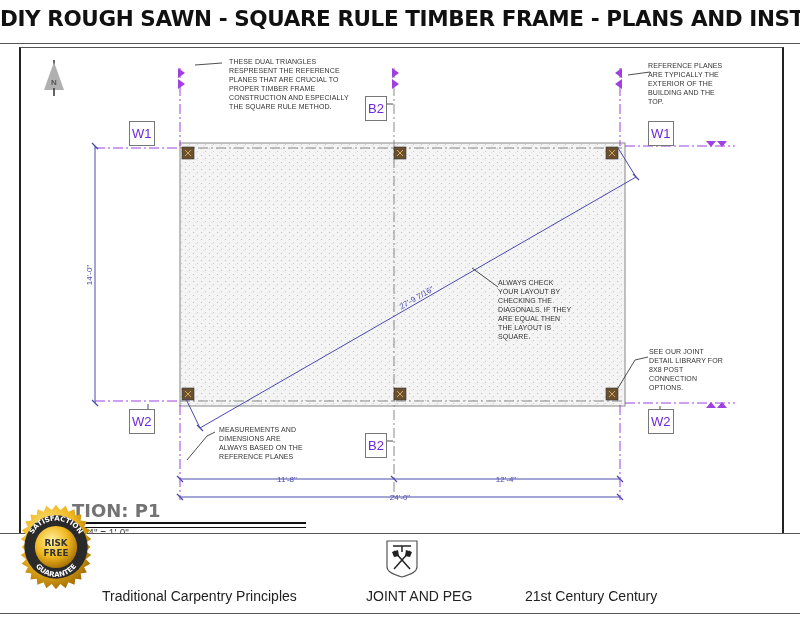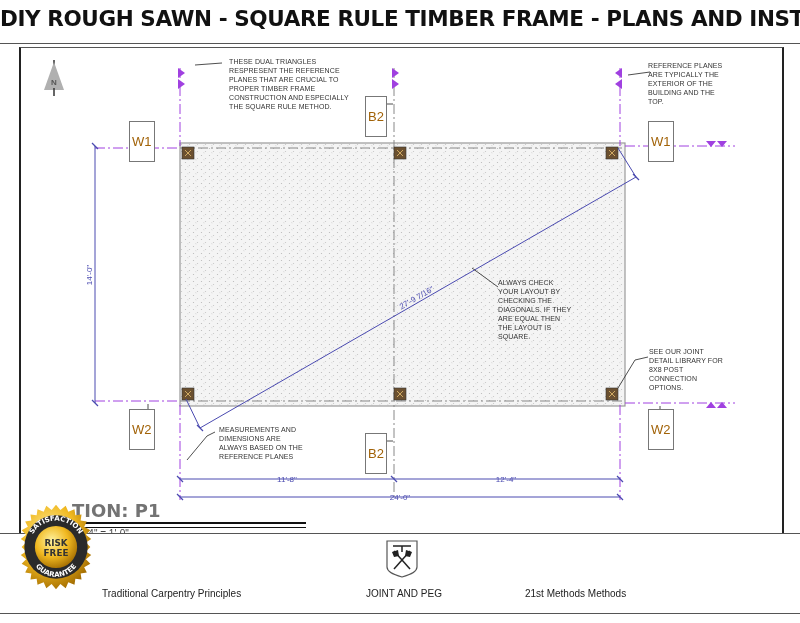--- a/index.html
+++ b/index.html
@@ -7,30 +7,30 @@
          font-family:"Liberation Sans", sans-serif; color:#222; }
   .title { position:absolute; left:0; top:6px; width:800px; text-align:center;
            font-family:"DejaVu Sans", sans-serif; font-weight:bold; font-size:21.5px;
            letter-spacing:-0.4px; color:#111; white-space:nowrap; }
   .title-rule { position:absolute; left:0; top:43px; width:800px; height:1px; background:#555; }
   .frame { position:absolute; left:19px; top:47px; width:761px; height:486px;
            border-left:2px solid #222; border-top:1px solid #555; border-right:2px solid #222; }
   svg.plan { position:absolute; left:0; top:0; }
   .note { position:absolute; font-size:7px; line-height:9px; color:#333; text-transform:uppercase;
           letter-spacing:0.1px; }
-  .tag { position:absolute; border:1px solid #777; font-size:13px; color:#a16207; padding:12px 2px;
+  .tag { position:absolute; border:1px solid #777; font-size:13px; color:#6d28d9; padding:4px 2px;
          line-height:15px; background:#fff; }
   .section { position:absolute; left:72px; top:500px; font-family:"DejaVu Sans", sans-serif;
              font-weight:bold; font-size:18px; color:#737373; }
   .sec-line1 { position:absolute; left:72px; top:522px; width:234px; height:2px; background:#111; }
   .sec-line2 { position:absolute; left:72px; top:527px; width:234px; height:1px; background:#111; }
   .scale { position:absolute; left:80px; top:528px; font-size:10px; color:#444; height:6px; overflow:hidden; }
   .footer-rule-top { position:absolute; left:0; top:533px; width:800px; height:1px; background:#555; }
   .footer-rule-bot { position:absolute; left:0; top:613px; width:800px; height:1px; background:#555; }
-  .footer-text { position:absolute; top:588px; font-size:10px; color:#222; white-space:nowrap; }
+  .footer-text { position:absolute; top:588px; font-size:14px; color:#222; white-space:nowrap; }
   .badge { position:absolute; left:12px; top:503px; width:88px; height:88px; }
   .logo { position:absolute; left:385px; top:539px; width:34px; height:40px; }
 </style>
 </head>
 <body>
 
 <div class="title">DIY ROUGH SAWN - SQUARE RULE TIMBER FRAME - PLANS AND INSTRUCTION</div>
 <div class="title-rule"></div>
 
 <div class="frame"></div>
@@ -233,14 +233,14 @@
   <line x1="8" y1="7" x2="26" y2="7" stroke="#222" stroke-width="1.5"></line>
   <line x1="17" y1="7" x2="17" y2="13" stroke="#222" stroke-width="1.5"></line>
   <line x1="9" y1="30" x2="25" y2="12" stroke="#222" stroke-width="1.5"></line>
   <line x1="25" y1="30" x2="9" y2="12" stroke="#222" stroke-width="1.5"></line>
   <polygon points="7,13 13,11 14,17 9,18" fill="#222"></polygon>
   <polygon points="27,13 21,11 20,17 25,18" fill="#222"></polygon>
 </svg>
 
 <div class="footer-text" style="left:102px;">Traditional Carpentry Principles</div>
 <div class="footer-text" style="left:366px;">JOINT AND PEG</div>
-<div class="footer-text" style="left:525px;">21st Methods Methods</div>
+<div class="footer-text" style="left:525px;">21st Century Century</div>
 <div class="footer-rule-bot"></div>
 
 </body></html>

